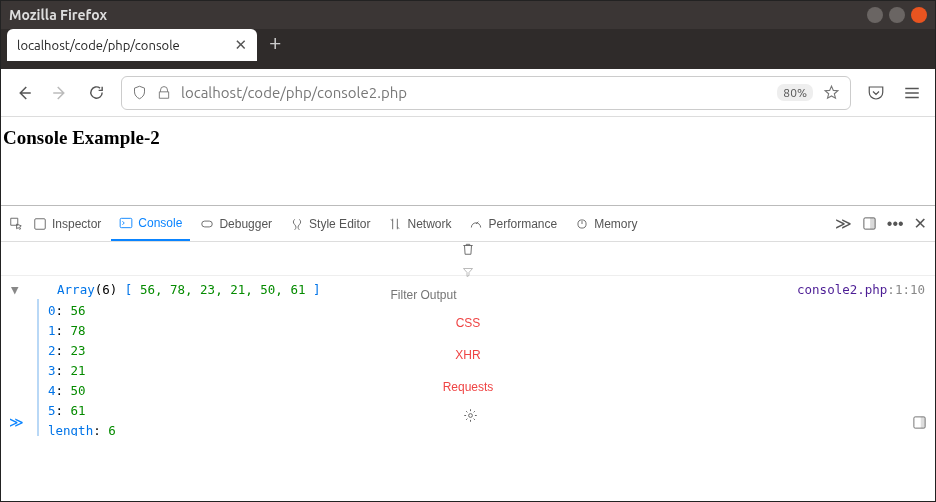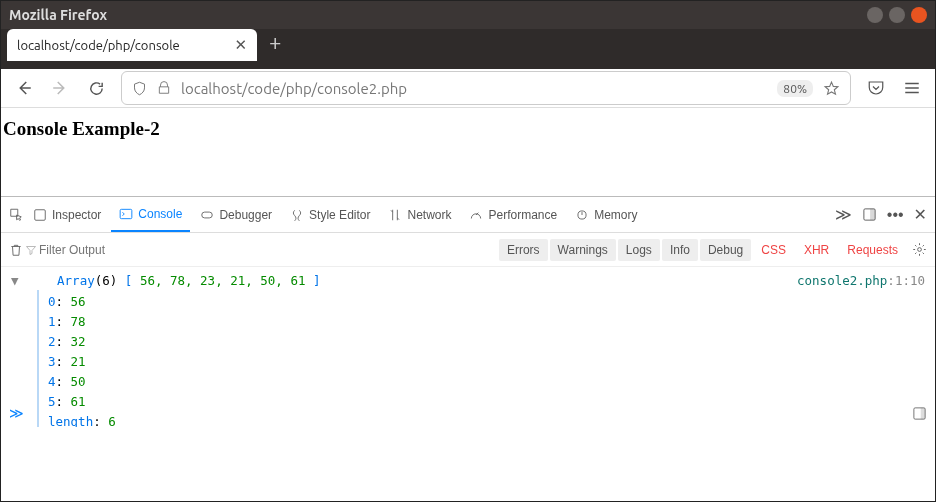--- a/index.html
+++ b/index.html
@@ -9,50 +9,50 @@
 .titlebar .winbtns { margin-left: auto; display: flex; gap: 6px; }
 .winbtn { width: 16px; height: 16px; border-radius: 50%; display: inline-block; }
 .winbtn.min { background: #6a6563; }
 .winbtn.max { background: #6a6563; }
 .winbtn.close { background: #e95420; }
 .tabbar { background: #2f2b2a; height: 40px; display: flex; align-items: flex-start; padding: 0 6px; }
 .tab { background: #fff; height: 32px; width: 250px; border-radius: 6px 6px 0 0; display: flex; align-items: center; padding: 0 10px; font-size: 13px; color: #222; }
 .tab .tabtxt { overflow: hidden; white-space: nowrap; text-overflow: clip; flex: 1; }
 .tab .tabx { color: #555; font-size: 15px; margin-left: 6px; }
 .newtab { color: #ccc; font-size: 22px; margin: 0 12px 4px; }
-.toolbar { height: 39px; display: flex; align-items: center; padding: 0 12px; gap: 14px; border-bottom: 1px solid #ddd; }
+.toolbar { height: 48px; display: flex; align-items: center; padding: 0 12px; gap: 14px; border-bottom: 1px solid #ddd; }
 .tbtn { color: #555; font-size: 18px; display: flex; align-items: center; justify-content: center; width: 22px; height: 22px; }
 .tbtn.dim { opacity: .4; }
 .urlbar { flex: 1; height: 34px; border: 1px solid #ccc; border-radius: 6px; display: flex; align-items: center; padding: 0 10px; gap: 10px; color: #555; }
 .urlbar .lock { font-size: 14px; }
 .urlbar .urltxt { font-size: 15px; color: #777; flex: 1; }
 .urlbar .zoom { font-size: 12px; background: #eee; border-radius: 7px; padding: 2px 6px; color: #555; }
 .content { padding: 10px 2px; }
 .content h3 { font-family: "Times New Roman", serif; font-weight: bold; font-size: 19px; }
 .gap { height: 46px; }
 .devtools { border-top: 1px solid #bbb; font-family: "Segoe UI", Arial, sans-serif; font-size: 12px; }
 .dt-tabs { display: flex; align-items: center; height: 36px; border-bottom: 1px solid #ddd; padding: 0 8px; gap: 2px; color: #555; }
 .dt-tab { padding: 0 8px; height: 100%; display: flex; align-items: center; gap: 5px; }
 .dt-tab.active { color: #0a84ff; border-bottom: 2px solid #0a84ff; }
 .dt-ico { display: inline-flex; width: 14px; height: 14px; align-items: center; justify-content: center; }
 .dt-spacer { flex: 1; }
 .dt-right { display: flex; align-items: center; gap: 10px; color: #555; font-size: 16px; }
-.dt-filter { display: flex; align-items: center; height: 34px; border-bottom: 1px solid #eee; padding: 0 8px; gap: 2px; color: #888; }
+.dt-filter { display: flex; align-items: center; height: 34px; border-bottom: 1px solid #eee; padding: 0 8px; gap: 10px; color: #888; flex-direction: column; }
 .trash { color: #666; font-size: 15px; }
 .filter-input { border: none; outline: none; flex: 1; font-size: 12px; color: #888; }
 .pillrow { display: flex; gap: 2px; }
 .pill { background: #eee; padding: 4px 8px; border-radius: 2px; color: #555; font-size: 12px; }
 .txtbtn { color: #ef4444; padding: 4px 8px; font-size: 12px; }
 .gear { color: #555; font-size: 16px; margin-left: 4px; }
 .console-body { font-family: "DejaVu Sans Mono", Menlo, monospace; font-size: 12.5px; padding: 6px 10px; position: relative; height: 160px; overflow: hidden; }
 .carr { color: #888; margin-right: 4px; }
 .row0 { display: flex; }
 .row0 .main { flex: 1; }
 .row0 .src { color: #888; }
-.row0 .src .file { color: #0f766e; }
+.row0 .src .file { color: #4c1d95; }
 .arr-head .kw { color: #0074e8; margin-left: 27px; }
 .arr-head .br { color: #0074e8; }
 .arr-head .num { color: #058b00; }
 .tree { border-left: 2px solid #b9d8f6; margin: 2px 0 2px 26px; padding: 2px 0 2px 9px; line-height: 1.6; }
 .tree .k { color: #0074e8; }
 .tree .v { color: #058b00; }
 .prompt { position: absolute; bottom: 6px; left: 8px; color: #0a84ff; font-family: monospace; font-size: 14px; }
 .docklast { position: absolute; bottom: 6px; right: 8px; color: #777; font-size: 14px; }
 svg { display: block; }
 </style>
@@ -212,27 +212,20 @@
       <svg width="14" height="14" viewBox="0 0 24 24">
           <path stroke="#666" stroke-width="1.6" fill="none" d="M4 6h16M9 6V4h6v2M6 6l1 15h10l1-15"></path>
         </svg>
     </span>
     <span>
         <svg width="12" height="12" viewBox="0 0 24 24">
           <path stroke="#aaa" stroke-width="1.6" fill="none" d="M3 5h18l-7 8v6l-4 2v-8z"></path>
         </svg>
       </span>
     <input class="filter-input" placeholder="Filter Output" style="">
-    <div class="pillrow">
-      <span class="pill">Errors</span>
-      <span class="pill">Warnings</span>
-      <span class="pill">Logs</span>
-      <span class="pill">Info</span>
-      <span class="pill">Debug</span>
-    </div>
     <span class="txtbtn">CSS</span>
     <span class="txtbtn">XHR</span>
     <span class="txtbtn">Requests</span>
     <span class="gear">
       <svg width="15" height="15" viewBox="0 0 24 24">
           <circle cx="12" cy="12" r="3" fill="none" stroke="#666" stroke-width="1.6"></circle>
           <path stroke="#666" stroke-width="1.6" d="M12 2v3M12 19v3M2 12h3M19 12h3M5 5l2 2M17 17l2 2M19 5l-2 2M7 17l-2 2"></path>
         </svg>
     </span>
   </div>
@@ -244,21 +237,21 @@
         <span class="kw">Array</span><span>(6)</span>
         <span class="br"> [ </span><span class="num">56, 78, 23, 21, 50, 61</span><span class="br"> ]</span>
       </div>
       <div class="src">
         <span class="file">console2.php</span>:<span>1</span>:<span>10</span>
       </div>
     </div>
     <div class="tree" id="arr-tree">
         <div><span class="k">0</span>: <span class="v">56</span></div>
         <div><span class="k">1</span>: <span class="v">78</span></div>
-        <div><span class="k">2</span>: <span class="v">32</span></div>
+        <div><span class="k">2</span>: <span class="v">23</span></div>
         <div><span class="k">3</span>: <span class="v">21</span></div>
         <div><span class="k">4</span>: <span class="v">50</span></div>
         <div><span class="k">5</span>: <span class="v">61</span></div>
         <div><span class="k">length</span>: <span class="v">6</span></div>
       </div>
     <span class="prompt">≫</span>
     <span class="docklast">
         <svg width="15" height="15" viewBox="0 0 24 24">
           <rect x="3" y="3" width="18" height="18" rx="2" fill="none" stroke="#777" stroke-width="1.6"></rect>
           <rect x="14" y="3" width="7" height="18" fill="#777" opacity=".25"></rect>

